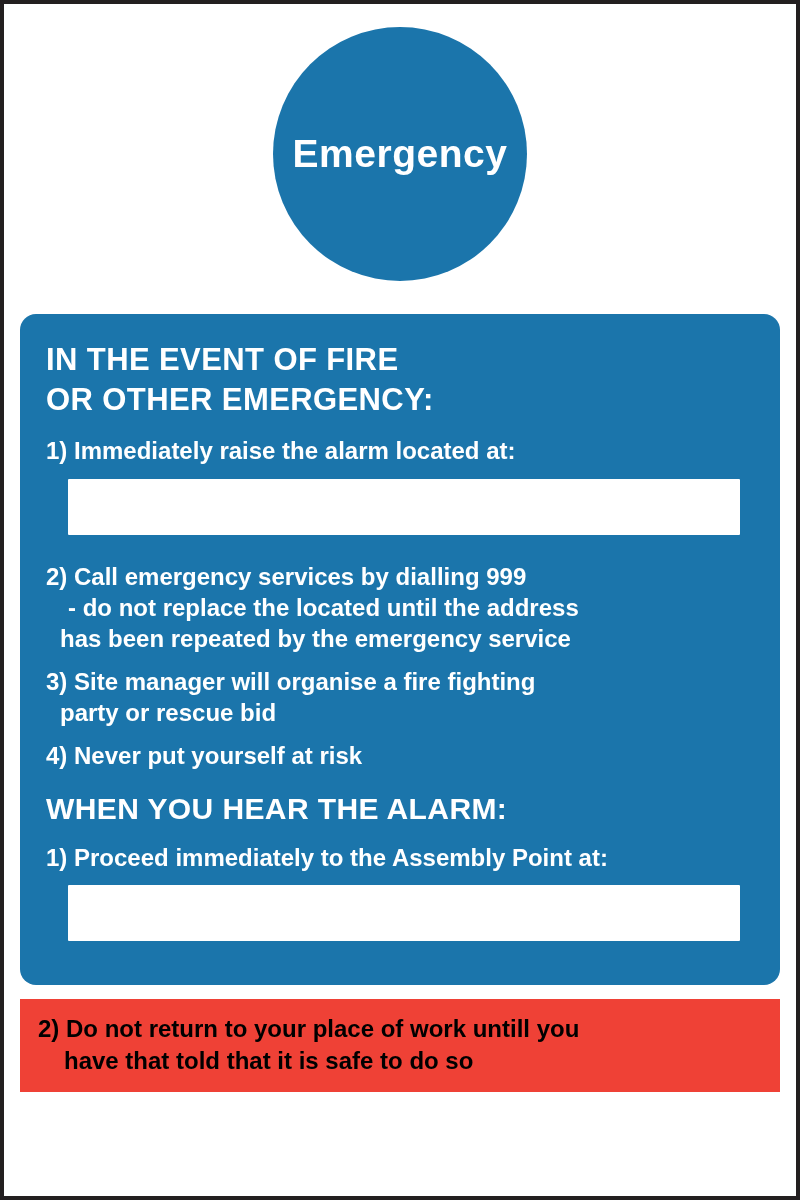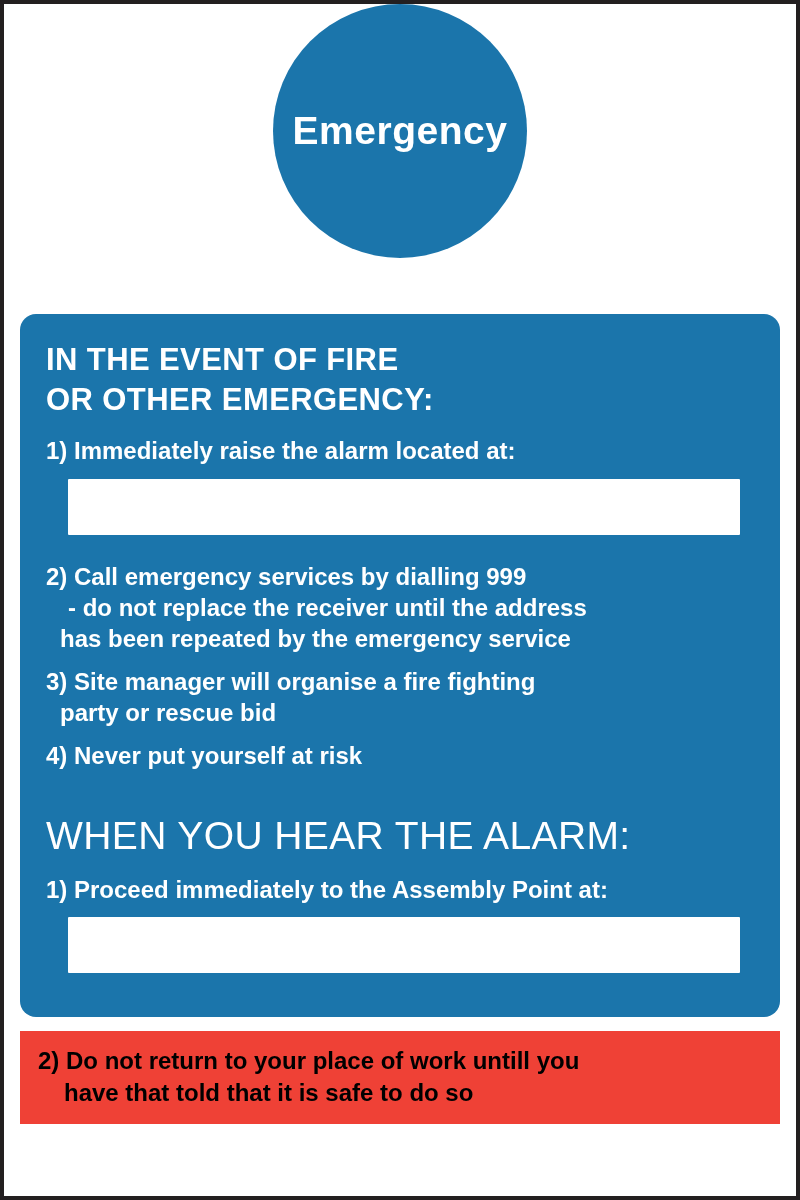--- a/index.html
+++ b/index.html
@@ -19,20 +19,21 @@
     width: 800px;
     height: 1200px;
     background: #ffffff;
     border: 4px solid #231f20;
     padding: 0;
   }
   
   .header {
     height: 300px;
     display: flex;
+    align-items: center;
     justify-content: center;
     background: #ffffff;
   }
   .badge {
     width: 254px;
     height: 254px;
     border-radius: 50%;
     background: #1b75ab;
     display: flex;
     flex-direction: column;
@@ -79,24 +80,24 @@
     display: block;
     padding-left: 14px;
   }
   .blank-field {
     background: #ffffff;
     height: 56px;
     margin: 8px 18px 26px 26px;
     border-radius: 1px;
   }
   .subheading {
-    font-size: 39px;
-    font-weight: normal;
+    font-size: 30px;
+    font-weight: bold;
     letter-spacing: 0.4px;
-    margin: 42px 0 16px 4px;
+    margin: 20px 0 16px 4px;
     text-transform: uppercase;
   }
   .blank-field.last {
     margin-bottom: 4px;
   }
   
   .footer {
     margin: 14px 16px 0 16px;
     background: #ef4136;
     color: #000000;
@@ -130,21 +131,21 @@
     </div>
 
     <div class="item">
       <span>1) Immediately raise the alarm located at:</span>
     </div>
 
     <div class="blank-field" title=""></div>
 
     <div class="item">
       <span>2) Call emergency services by dialling 999</span>
-      <span class="cont">- do not replace the receiver until the address</span>
+      <span class="cont">- do not replace the located until the address</span>
       <span class="cont2">has been repeated by the emergency service</span>
     </div>
 
     <div class="item">
       <span>3) Site manager will organise a fire fighting</span>
       <span class="cont2">party or rescue bid</span>
     </div>
 
     <div class="item">
       <span>4) Never put yourself at risk</span>

